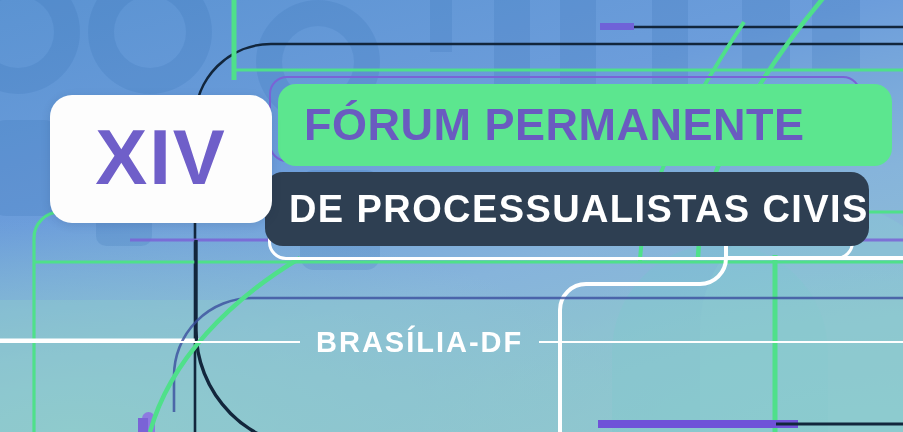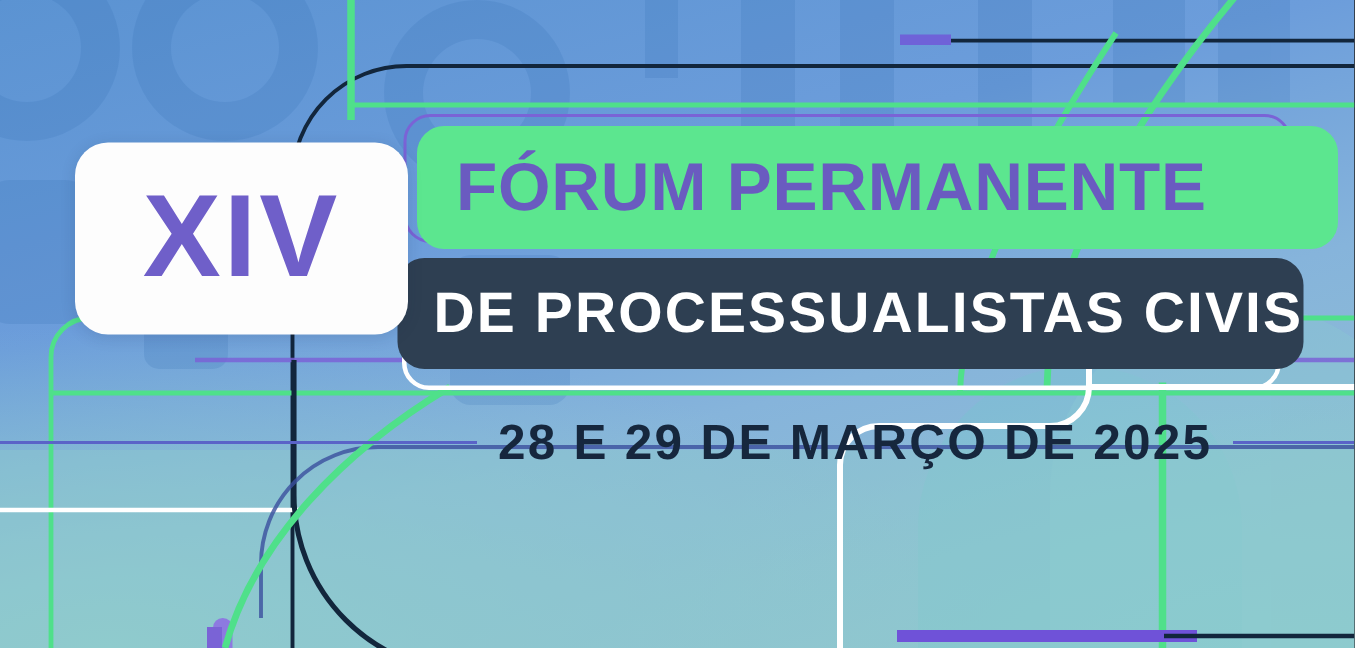--- a/index.html
+++ b/index.html
@@ -169,20 +169,20 @@
   </div>
 
   <div class="band band-green">
     <span class="label">FÓRUM PERMANENTE</span>
   </div>
 
   <div class="band band-navy">
     <span class="label">DE PROCESSUALISTAS CIVIS</span>
   </div>
 
-  <div class="dateline">
+
+  <div class="cityline">
     <span class="rule-l"></span>
-    <span class="d-txt">28 E 29 DE MARÇO DE 2025</span>
+    <span class="c-txt">BRASÍLIA-DF</span>
     <span class="rule-r"></span>
   </div>
-
 
 </div>
 
 </body></html>

